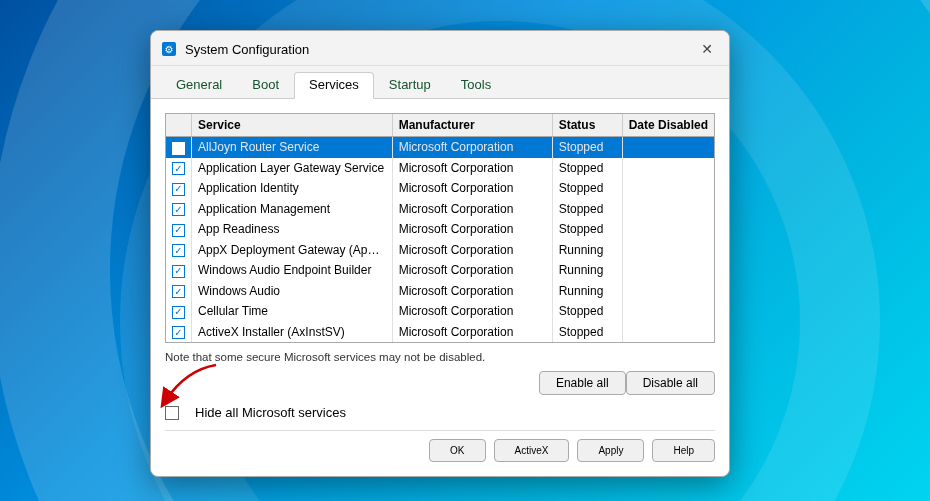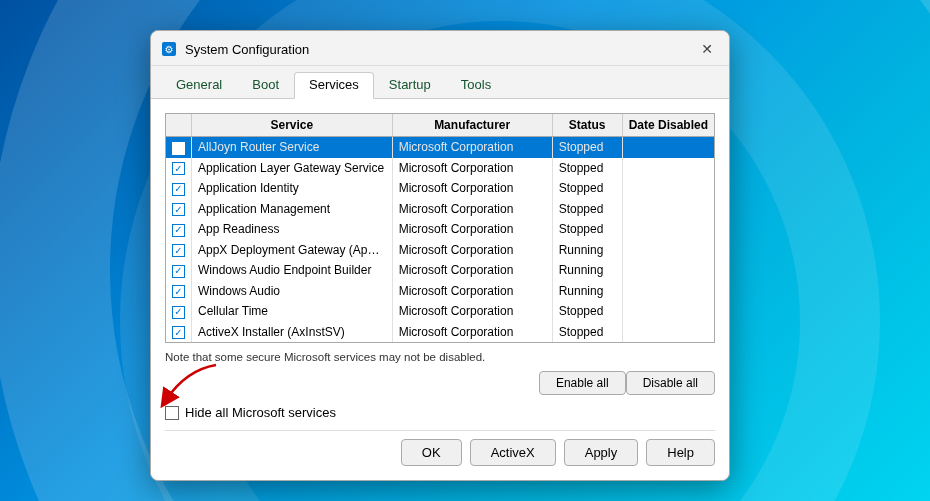--- a/index.html
+++ b/index.html
@@ -135,21 +135,21 @@
       width: 100%;
       border-collapse: collapse;
       font-size: 12px;
     }
     .services-table thead {
       background: #f0f0f0;
       position: sticky;
       top: 0;
     }
     .services-table thead th {
-      text-align: center;
+      text-align: left;
       padding: 4px 6px;
       border-right: 1px solid #ccc;
       border-bottom: 1px solid #aaa;
       font-weight: 600;
       font-size: 12px;
       color: #000;
       white-space: nowrap;
     }
     .services-table thead th:last-child { border-right: none; }
     .services-table tbody tr {
@@ -220,21 +220,21 @@
       border: 1px solid #aaa;
       background: #f0f0f0;
       border-radius: 4px;
       cursor: pointer;
       color: #000;
     }
     
     .hide-row {
       display: flex;
       align-items: center;
-      gap: 6px;
+      gap: 16px;
       padding: 4px 0 8px 0;
     }
     .hide-checkbox {
       width: 14px;
       height: 14px;
       border: 1px solid #666;
       background: #fff;
       display: inline-block;
       flex-shrink: 0;
     }
@@ -242,21 +242,21 @@
     .action-bar {
       display: flex;
       justify-content: flex-end;
       gap: 8px;
       padding: 8px 0 4px 0;
       border-top: 1px solid #ddd;
       margin-top: 2px;
     }
     .btn-default {
       padding: 5px 20px;
-      font-size: 13px;
+      font-size: 10px;
       border: 1px solid #aaa;
       background: #f0f0f0;
       border-radius: 4px;
       cursor: pointer;
       color: #000;
     }
     
     .arrow-annotation {
       position: absolute;
       left: 156px;

